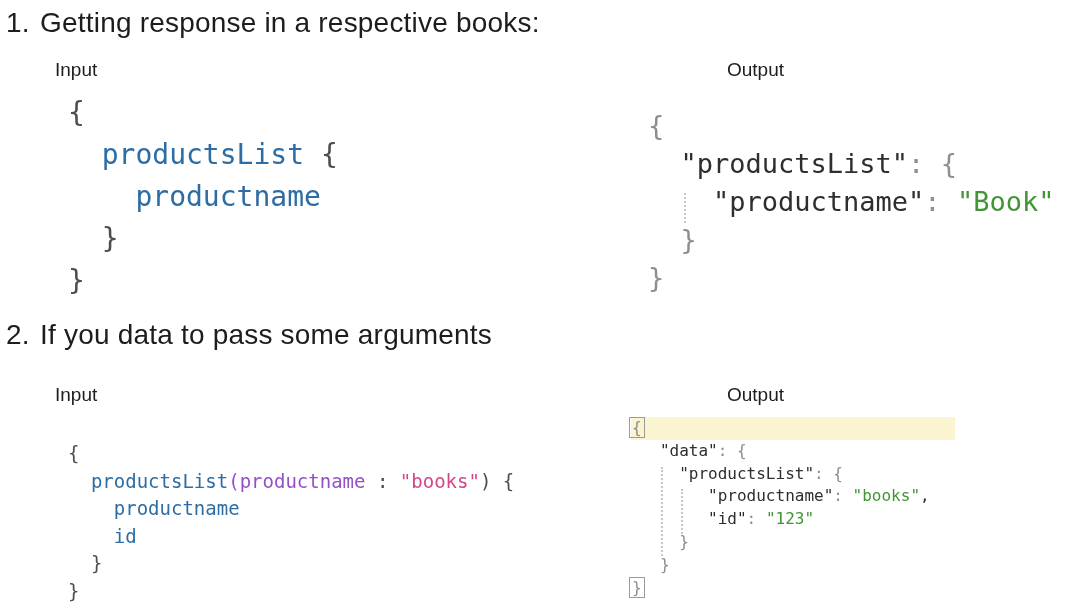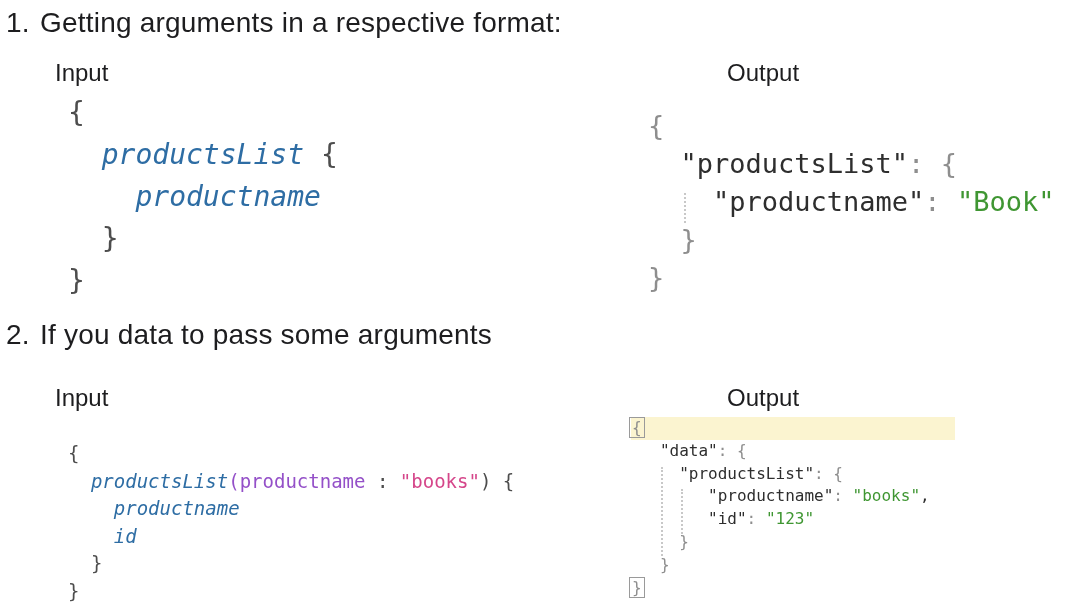--- a/index.html
+++ b/index.html
@@ -9,56 +9,56 @@
     font-family:"Liberation Sans",sans-serif;
   }
   .heading{
     position:absolute;display:flex;align-items:baseline;
     color:var(--c-heading);font-size:28px;font-weight:400;letter-spacing:.2px;
     white-space:nowrap;
   }
   .heading .num{display:inline-block;width:34px;}
   .h1{left:6px;top:7px;}
   .h2{left:6px;top:319px;}
-  .lbl{position:absolute;font-size:24px;color:var(--c-heading);}
+  .lbl{position:absolute;font-size:19px;color:var(--c-heading);}
   .lbl-in1{left:55px;top:59px;}
   .lbl-out1{left:727px;top:59px;}
   .lbl-in2{left:55px;top:384px;}
   .lbl-out2{left:727px;top:384px;}
   .code{
     position:absolute;margin:0;white-space:pre;
     font-family:"DejaVu Sans Mono",monospace;
     color:var(--c-dark);
   }
   .in1{left:68px;top:92px;font-size:28px;line-height:42px;color:var(--c-inbrace);}
   .out1{left:648px;top:107px;font-size:27px;line-height:38px;}
   .in2{left:68px;top:440px;font-size:19px;line-height:27.5px;color:var(--c-inbrace);}
   .out2{left:631px;top:417px;font-size:16px;line-height:22.8px;}
   .out2 .hl{background:var(--c-highlight);width:324px;}
-  .tk-blue{color:var(--c-blue);font-style:italic;}
+  .tk-blue{color:var(--c-blue);}
   .tk-purple{color:var(--c-purple);}
   .tk-pink{color:var(--c-pink);}
   .tk-inbrace{color:var(--c-inbrace);}
   .tk-gray{color:var(--c-gray);}
   .tk-dark{color:var(--c-dark);}
   .tk-green{color:var(--c-green);}
   .tk-box{border:1.5px solid var(--c-box_border);padding:0 2px;margin-left:-2px;}
   .guide{position:absolute;width:0;border-left:2px dotted var(--c-guide);}
   .guide-o1{left:684px;top:193px;height:30px;}
   .guide-a{left:661px;top:467px;height:89px;}
   .guide-b{left:681px;top:489px;height:45px;}
 </style>
 </head>
 <body>
 
 <div class="canvas">
 
   <div class="heading h1">
     <span class="num">1.</span>
-    <span>Getting arguments in a respective format:</span>
+    <span>Getting response in a respective books:</span>
   </div>
 
   <div class="lbl lbl-in1">Input</div>
   <div class="lbl lbl-out1">Output</div>
 
   <pre class="code in1"><div class="cl"><span class="tk-inbrace">{</span></div><div class="cl"><span>  </span><span class="tk-blue">productsList</span><span> </span><span class="tk-inbrace">{</span></div><div class="cl"><span>    </span><span class="tk-blue">productname</span></div><div class="cl"><span>  </span><span class="tk-inbrace">}</span></div><div class="cl"><span class="tk-inbrace">}</span></div></pre>
   <pre class="code out1"><div class="cl"><span class="tk-gray">{</span></div><div class="cl"><span>  </span><span class="tk-dark">"productsList"</span><span class="tk-gray">:</span><span> </span><span class="tk-gray">{</span></div><div class="cl"><span>    </span><span class="tk-dark">"productname"</span><span class="tk-gray">:</span><span> </span><span class="tk-green">"Book"</span></div><div class="cl"><span>  </span><span class="tk-gray">}</span></div><div class="cl"><span class="tk-gray">}</span></div></pre>
   <div class="guide guide-o1"></div>
 
   <div class="heading h2">

